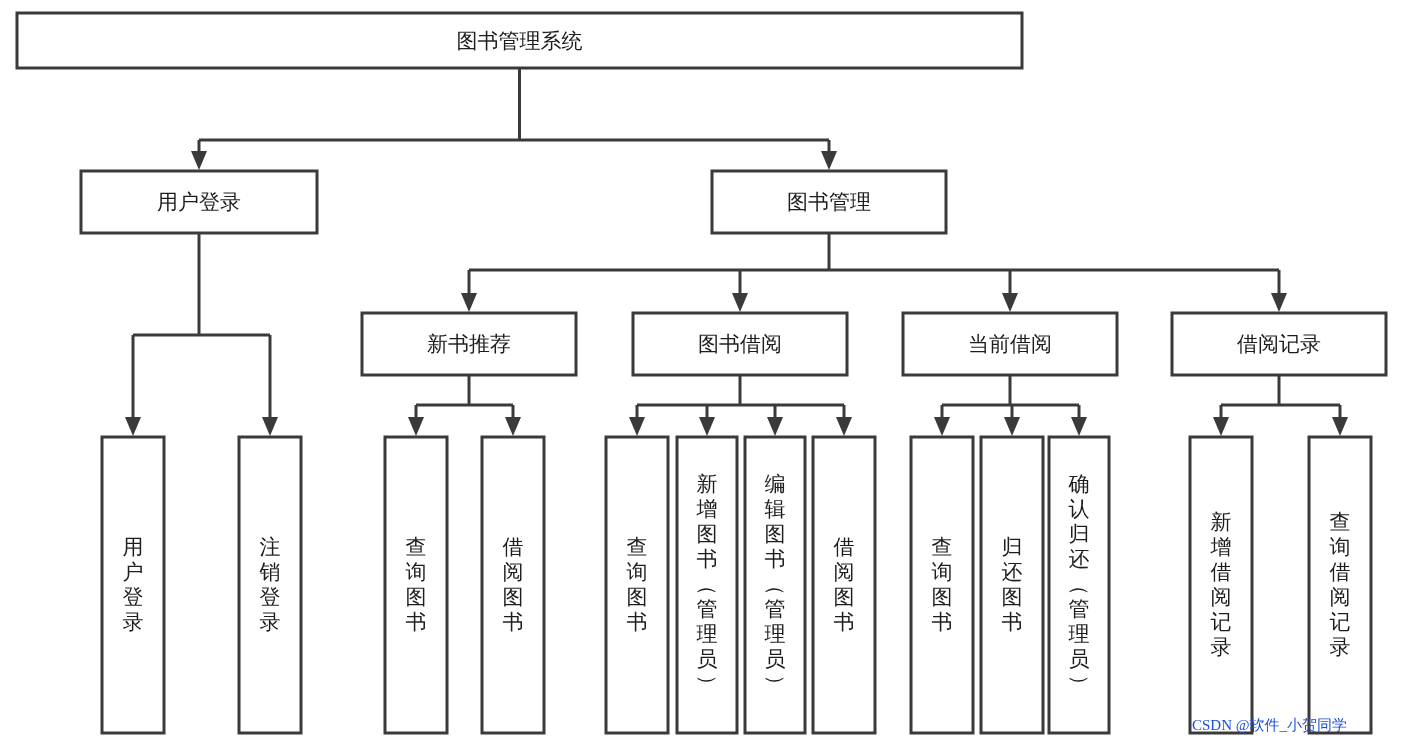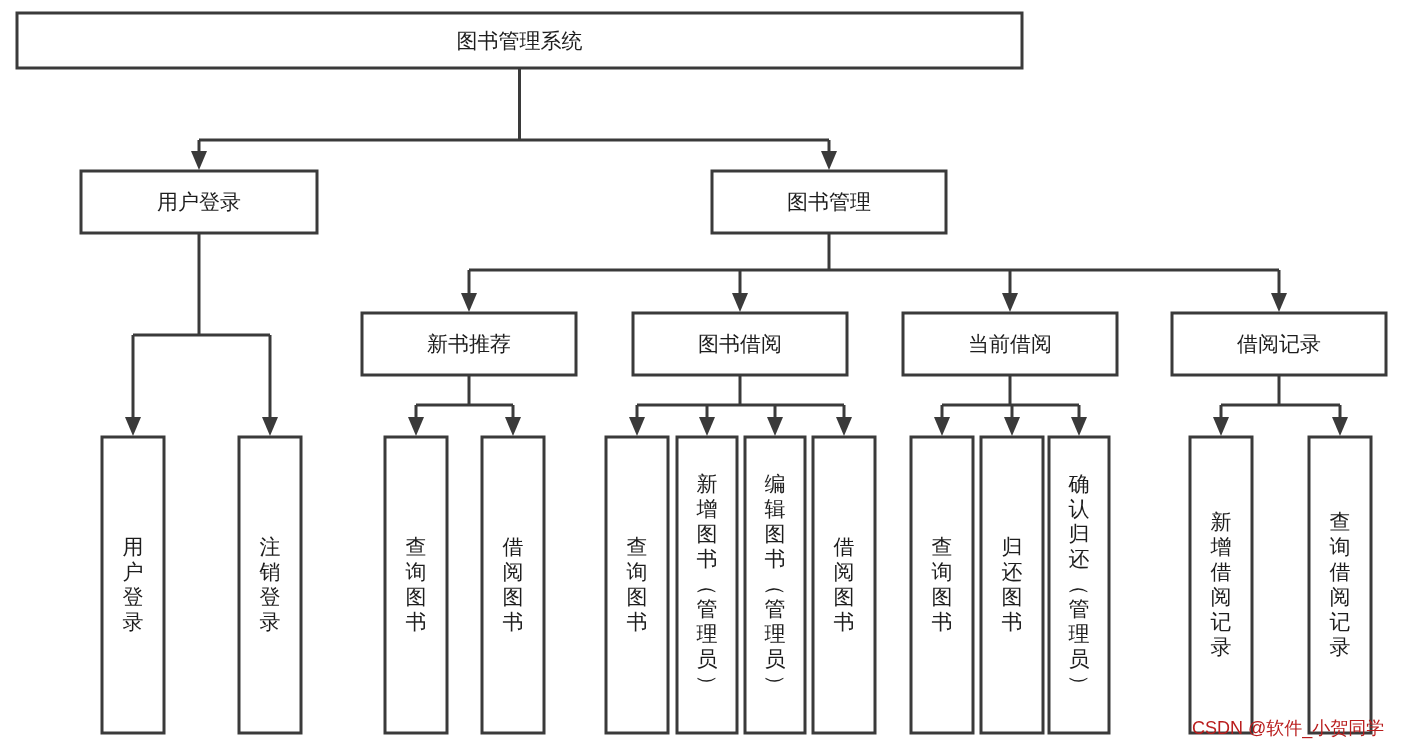--- a/index.html
+++ b/index.html
@@ -50,23 +50,23 @@
   }
   .node-label-v-char {
     font-family: "DejaVu Sans", "Liberation Sans", sans-serif;
     font-size: 21px;
     fill: #1d1d1d;
     text-anchor: middle;
     dominant-baseline: middle;
   }
   .watermark-text {
     position: absolute;
-    font-family: Liberation Sans, sans-serif;
-    font-size: 18px;
-    color: #b91c1c;
+    font-family: Liberation Serif, serif;
+    font-size: 15px;
+    color: #1d4ed8;
     white-space: nowrap;
     user-select: none;
   }
 </style>
 </head>
 <body>
 
 <div id="diagram-root">
   <svg id="tree-svg" viewBox="0 0 1405 747" xmlns="http://www.w3.org/2000/svg">
     <g id="connector-layer">

